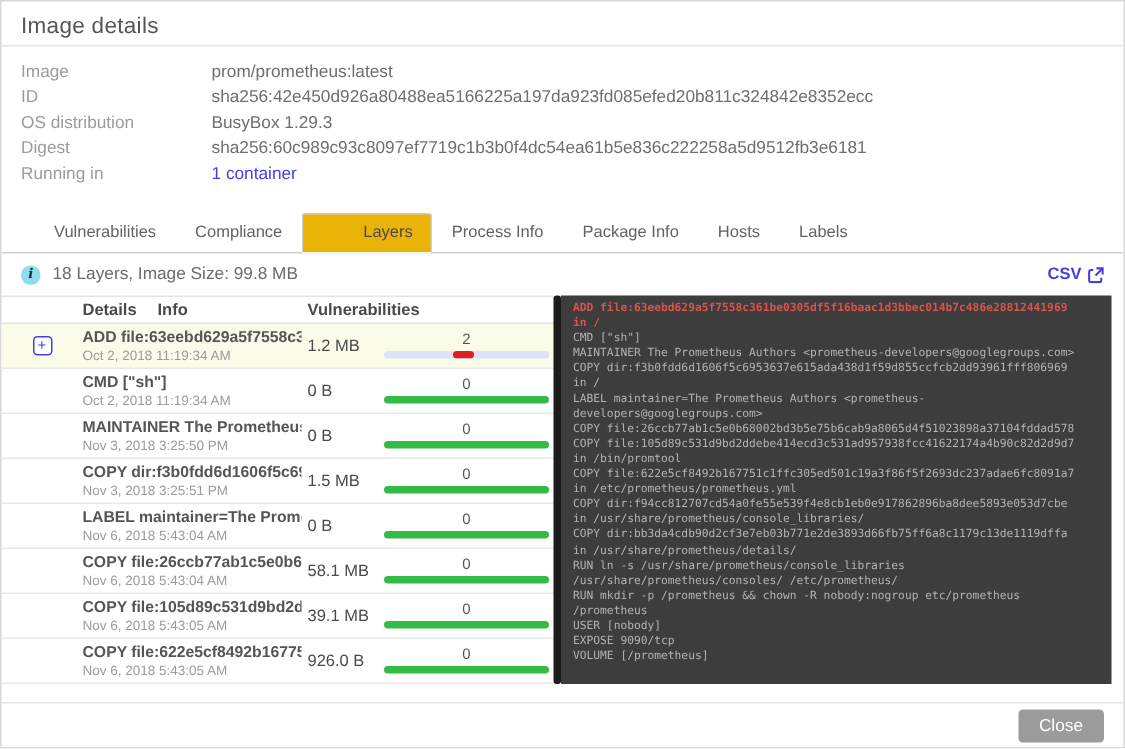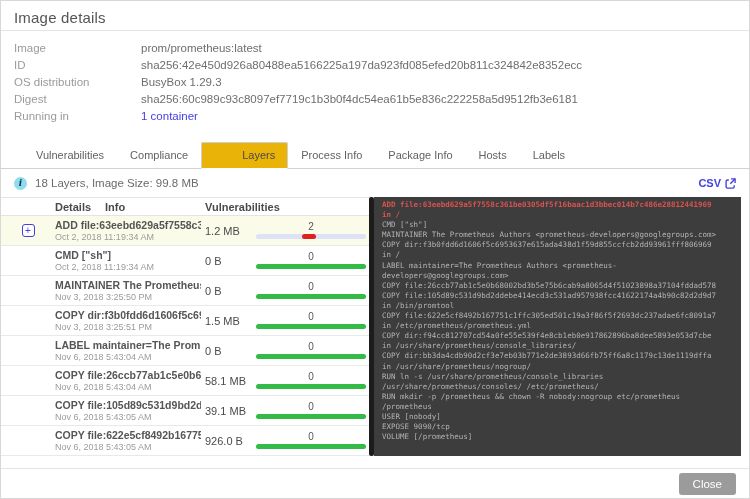--- a/index.html
+++ b/index.html
@@ -243,21 +243,21 @@
         <div class="code-line">LABEL maintainer=The Prometheus Authors &lt;prometheus-</div>
         <div class="code-line">developers@googlegroups.com&gt;</div>
         <div class="code-line">COPY file:26ccb77ab1c5e0b68002bd3b5e75b6cab9a8065d4f51023898a37104fddad578</div>
         <div class="code-line">COPY file:105d89c531d9bd2ddebe414ecd3c531ad957938fcc41622174a4b90c82d2d9d7</div>
         <div class="code-line">in /bin/promtool</div>
         <div class="code-line">COPY file:622e5cf8492b167751c1ffc305ed501c19a3f86f5f2693dc237adae6fc8091a7</div>
         <div class="code-line">in /etc/prometheus/prometheus.yml</div>
         <div class="code-line">COPY dir:f94cc812707cd54a0fe55e539f4e8cb1eb0e917862896ba8dee5893e053d7cbe</div>
         <div class="code-line">in /usr/share/prometheus/console_libraries/</div>
         <div class="code-line">COPY dir:bb3da4cdb90d2cf3e7eb03b771e2de3893d66fb75ff6a8c1179c13de1119dffa</div>
-        <div class="code-line">in /usr/share/prometheus/nogroup/</div>
+        <div class="code-line">in /usr/share/prometheus/details/</div>
         <div class="code-line">RUN ln -s /usr/share/prometheus/console_libraries</div>
         <div class="code-line">/usr/share/prometheus/consoles/ /etc/prometheus/</div>
         <div class="code-line">RUN mkdir -p /prometheus &amp;&amp; chown -R nobody:nogroup etc/prometheus</div>
         <div class="code-line">/prometheus</div>
         <div class="code-line">USER [nobody]</div>
         <div class="code-line">EXPOSE 9090/tcp</div>
         <div class="code-line">VOLUME [/prometheus]</div>
       </div>
   </div>
 

